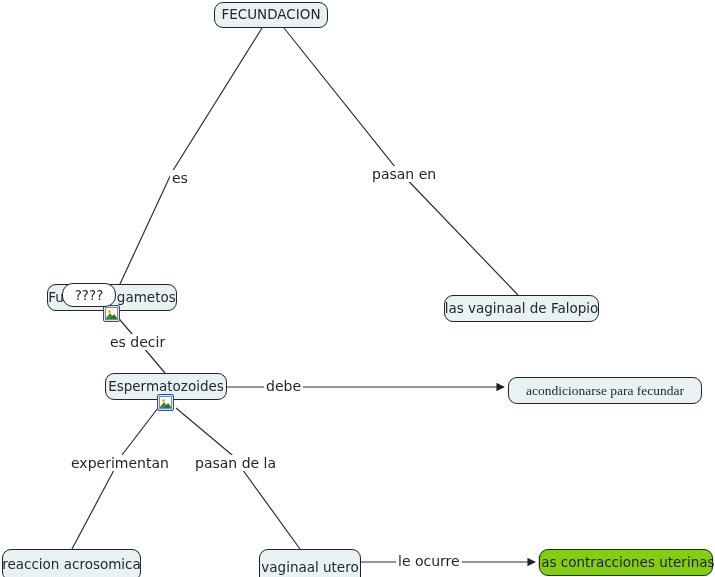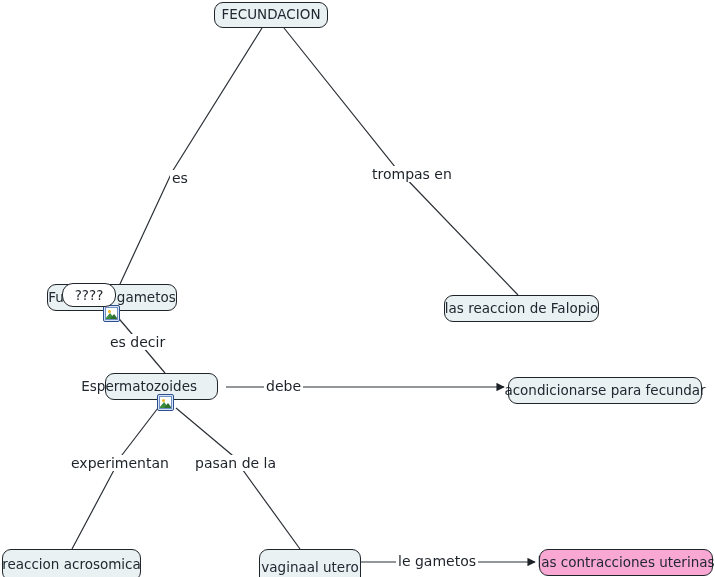--- a/index.html
+++ b/index.html
@@ -124,47 +124,47 @@
   </svg>
 
   <div id="node-layer">
       <div class="node" style="left: 214px; top: 2px; width: 114px; height: 26px; background: rgb(234, 241, 243); border-color: rgb(32, 37, 43);">
         <span class="node-label">FECUNDACION</span>
       </div>
       <div class="node" style="left: 47px; top: 284px; width: 130px; height: 27px; background: rgb(234, 241, 243); border-color: rgb(32, 37, 43);">
         <span class="node-label">Fusión de gametos</span>
       </div>
       <div class="node" style="left: 444px; top: 295px; width: 155px; height: 27px; background: rgb(234, 241, 243); border-color: rgb(32, 37, 43);">
-        <span class="node-label">las reaccion de Falopio</span>
+        <span class="node-label">las vaginaal de Falopio</span>
       </div>
-      <div class="node" style="left: 105px; top: 373px; width: 113px; height: 27px; background: rgb(234, 241, 243); border-color: rgb(32, 37, 43); justify-content: flex-end;">
+      <div class="node" style="left: 105px; top: 373px; width: 122px; height: 27px; background: rgb(234, 241, 243); border-color: rgb(32, 37, 43);">
         <span class="node-label">Espermatozoides</span>
       </div>
-      <div class="node" style="left: 508px; top: 377px; width: 194px; height: 27px; background: rgb(234, 241, 243); border-color: rgb(32, 37, 43);">
+      <div class="node" style="left: 508px; top: 377px; width: 194px; height: 27px; background: rgb(234, 241, 243); border-color: rgb(32, 37, 43); font-family: Liberation Serif, serif;">
         <span class="node-label">acondicionarse para fecundar</span>
       </div>
       <div class="node" style="left: 2px; top: 549px; width: 139px; height: 32px; background: rgb(234, 241, 243); border-color: rgb(32, 37, 43);">
         <span class="node-label">reaccion acrosomica</span>
       </div>
       <div class="node" style="left: 259px; top: 549px; width: 102px; height: 38px; background: rgb(234, 241, 243); border-color: rgb(32, 37, 43);">
         <span class="node-label">vaginaal utero</span>
       </div>
-      <div class="node" style="left: 539px; top: 549px; width: 174px; height: 27px; background: #f9a8d4; border-color: rgb(32, 37, 43);">
+      <div class="node" style="left: 539px; top: 549px; width: 174px; height: 27px; background: #84cc16; border-color: rgb(32, 37, 43);">
         <span class="node-label">las contracciones uterinas</span>
       </div>
     </div>
 
   <div id="link-label-layer">
       <div class="link-label" style="left: 170px; top: 170px;">es</div>
-      <div class="link-label" style="left: 370px; top: 166px;">trompas en</div>
+      <div class="link-label" style="left: 370px; top: 166px;">pasan en</div>
       <div class="link-label" style="left: 108px; top: 334px;">es decir</div>
       <div class="link-label" style="left: 264px; top: 378px;">debe</div>
       <div class="link-label" style="left: 69px; top: 455px;">experimentan</div>
       <div class="link-label" style="left: 193px; top: 455px;">pasan de la</div>
-      <div class="link-label" style="left: 396px; top: 553px;">le gametos</div>
+      <div class="link-label" style="left: 396px; top: 553px;">le ocurre</div>
     </div>
 
   <div id="badge-layer">
       <div class="img-badge" style="left: 103px; top: 305px;">
         <span class="glyph">
           <span class="sky"></span>
           <span class="hill1"></span>
           <span class="hill2"></span>
           <span class="sun"></span>
         </span>

